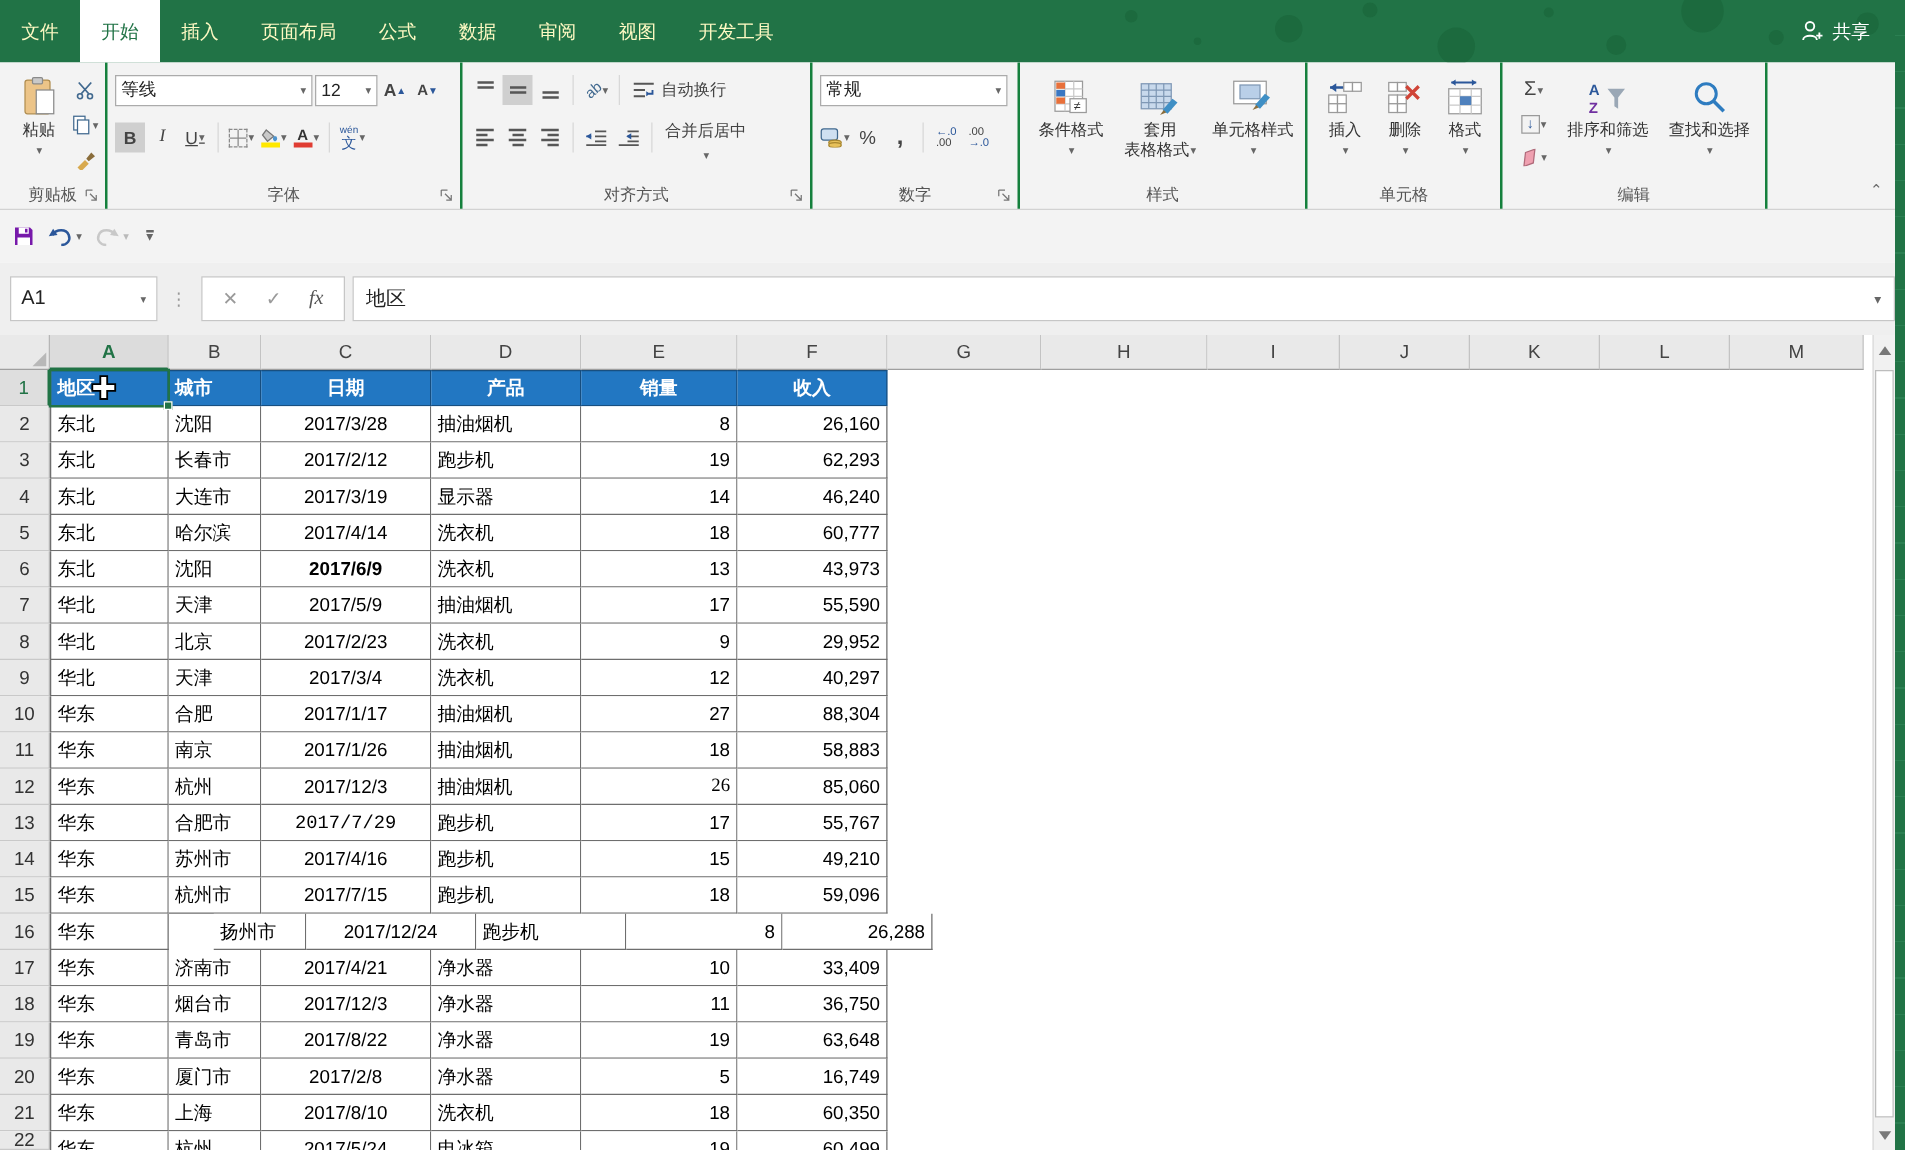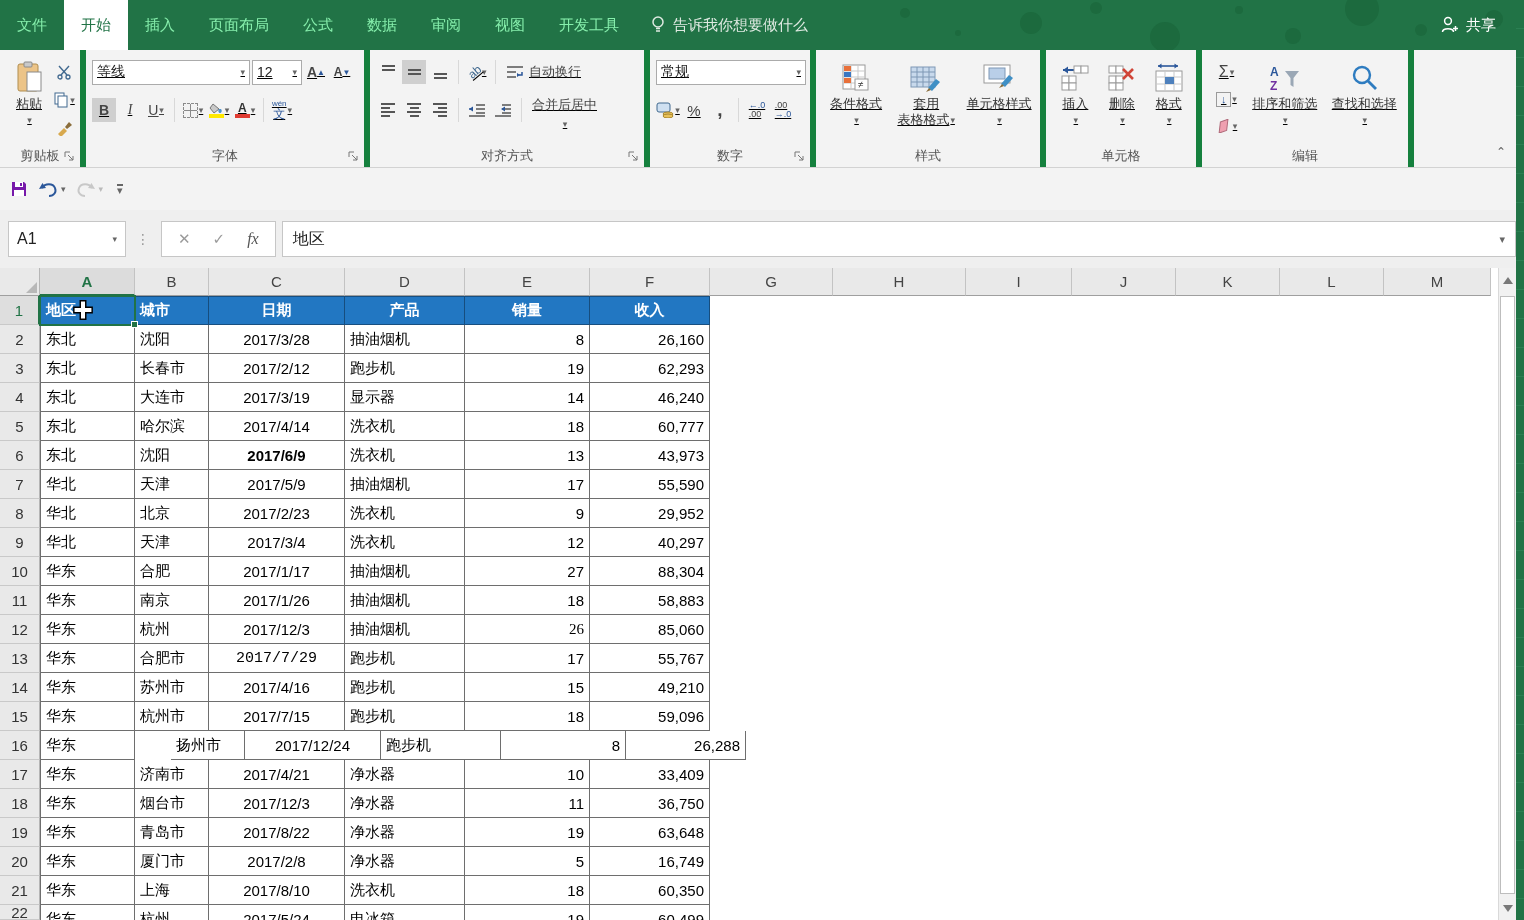--- a/index.html
+++ b/index.html
@@ -3,28 +3,28 @@
 <meta charset="utf-8">
 <style>
   * { box-sizing: border-box; margin: 0; padding: 0; }
   html,body { width:1524px; height:920px; overflow:hidden;
     font-family:"Liberation Sans","DejaVu Sans",sans-serif; background:#fff; }
 
   
   .titlebar { position:relative; height:50px; background:#217346; display:flex; align-items:stretch; overflow:hidden; }
   .decor { position:absolute; border-radius:50%; background:#1c6a3e; }
   .tabs { display:flex; align-items:stretch; position:relative; z-index:2; }
-  .tab { color:#86efac; font-size:15px; padding:0 17px; display:flex; align-items:center; cursor:default; white-space:nowrap; }
+  .tab { color:#fef9c3; font-size:15px; padding:0 17px; display:flex; align-items:center; cursor:default; white-space:nowrap; }
   .tab.active { background:#ffffff; color:#217346; }
   .tellme { display:flex; align-items:center; gap:7px; color:#dfeae2; font-size:15px; margin-left:14px; position:relative; z-index:2; }
   .share { position:absolute; right:28px; top:0; height:50px; display:flex; align-items:center; gap:6px; color:#fff; font-size:15px; z-index:3; }
 
   
   .ribbon { position:relative; height:118px; background:#f3f3f3; border-bottom:1px solid #d2d2d2; display:flex; }
-  .rgroup { position:relative; border-right:6px solid #15803d; padding:6px 4px 20px 6px;text-decoration:underline; }
+  .rgroup { position:relative; border-right:2px solid #15803d; padding:6px 4px 20px 6px; }
   .rgroup .glabel { position:absolute; bottom:2px; left:0; right:0; text-align:center; font-size:13px; color:#555; }
   .launcher { position:absolute; right:3px; bottom:3px; width:13px; height:13px; }
   .g-clip{width:86px} .g-font{width:284px} .g-align{width:280px} .g-num{width:166px}
   .g-style{width:230px} .g-cell{width:156px} .g-edit{width:212px}
   .rrow { display:flex; align-items:center; height:32px; gap:2px; }
   .rrow + .rrow { margin-top:6px; }
   .bigbtn { display:flex; flex-direction:column; align-items:center; justify-content:flex-start; width:66px; height:90px; padding-top:4px; font-size:13px; color:#333; text-align:center; line-height:16px; }
   .bigbtn .icn { height:36px; display:flex; align-items:center; justify-content:center; }
   .smbtn { min-width:24px; height:24px; display:inline-flex; align-items:center; justify-content:center; font-size:14px; color:#444; }
   .smbtn.active { background:#cfcfcf; }
@@ -100,27 +100,20 @@
       <div class="tab active">开始</div>
       <div class="tab">插入</div>
       <div class="tab">页面布局</div>
       <div class="tab">公式</div>
       <div class="tab">数据</div>
       <div class="tab">审阅</div>
       <div class="tab">视图</div>
       <div class="tab">开发工具</div>
     </div>
 
-  <div class="tellme">
-    <svg width="16" height="20" viewBox="0 0 16 20">
-      <circle cx="8" cy="7" r="5" fill="none" stroke="#dfeae2" stroke-width="1.5"></circle>
-      <path d="M6 13.5h4M6 16h4" stroke="#dfeae2" stroke-width="1.5"></path>
-    </svg>
-    <span>告诉我你想要做什么</span>
-  </div>
 
   <div class="share">
     <svg width="20" height="20" viewBox="0 0 20 20">
       <circle cx="8" cy="6" r="3.4" fill="none" stroke="#fff" stroke-width="1.5"></circle>
       <path d="M2.5 17c0-4.5 11-4.5 11 0" fill="none" stroke="#fff" stroke-width="1.5"></path>
       <path d="M15.5 11v5M13 13.5h5" stroke="#fff" stroke-width="1.5"></path>
     </svg>
     <span>共享</span>
   </div>
 </div>

